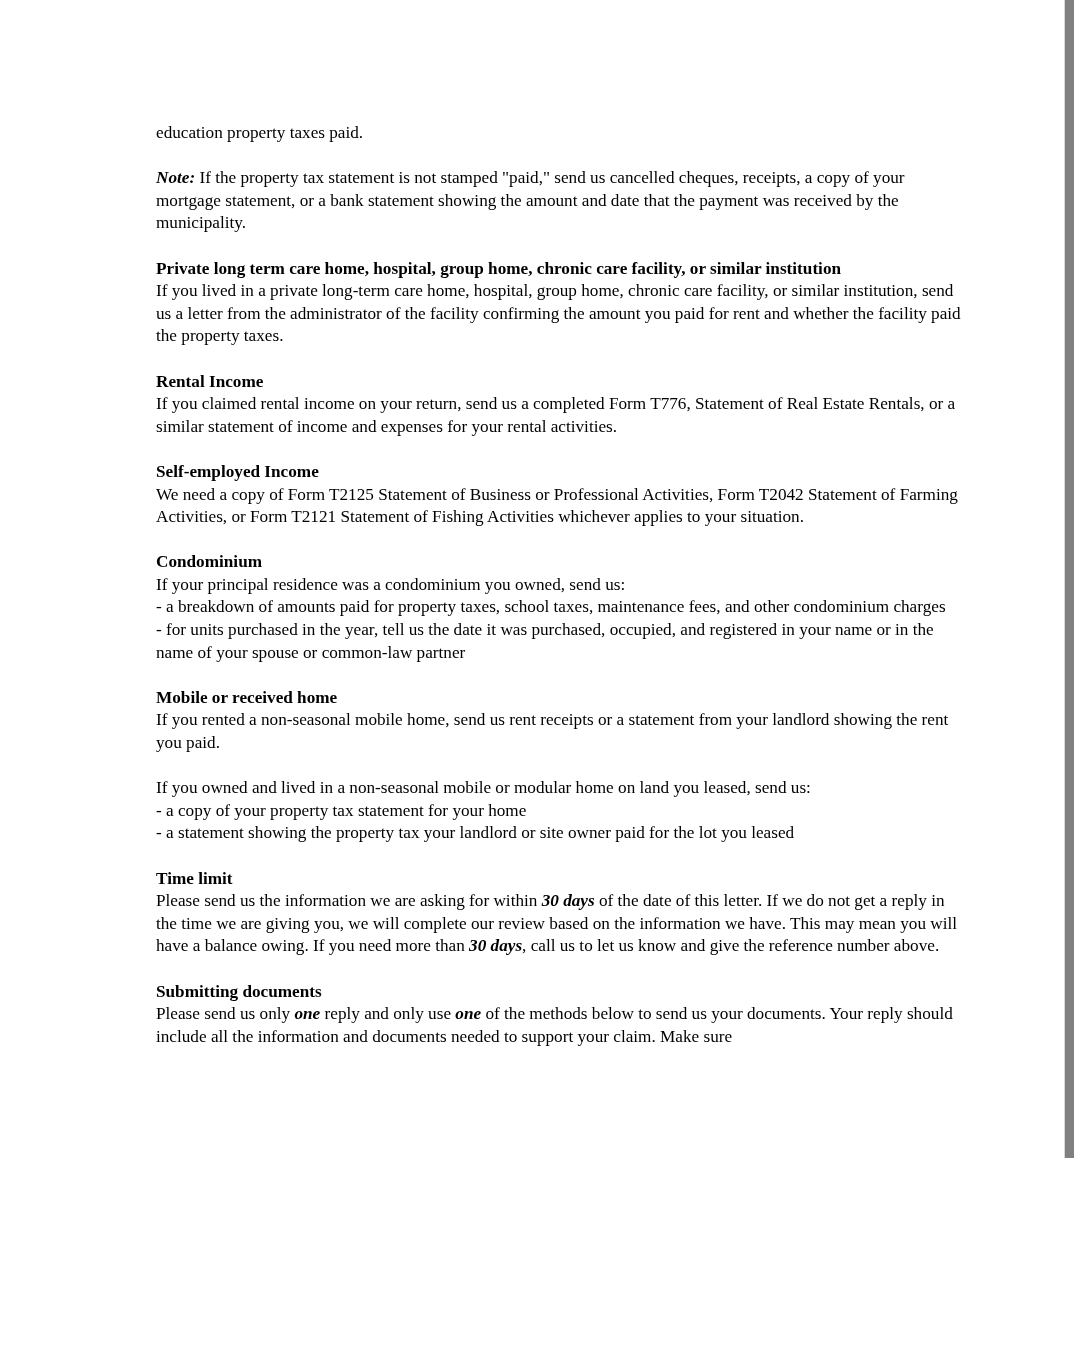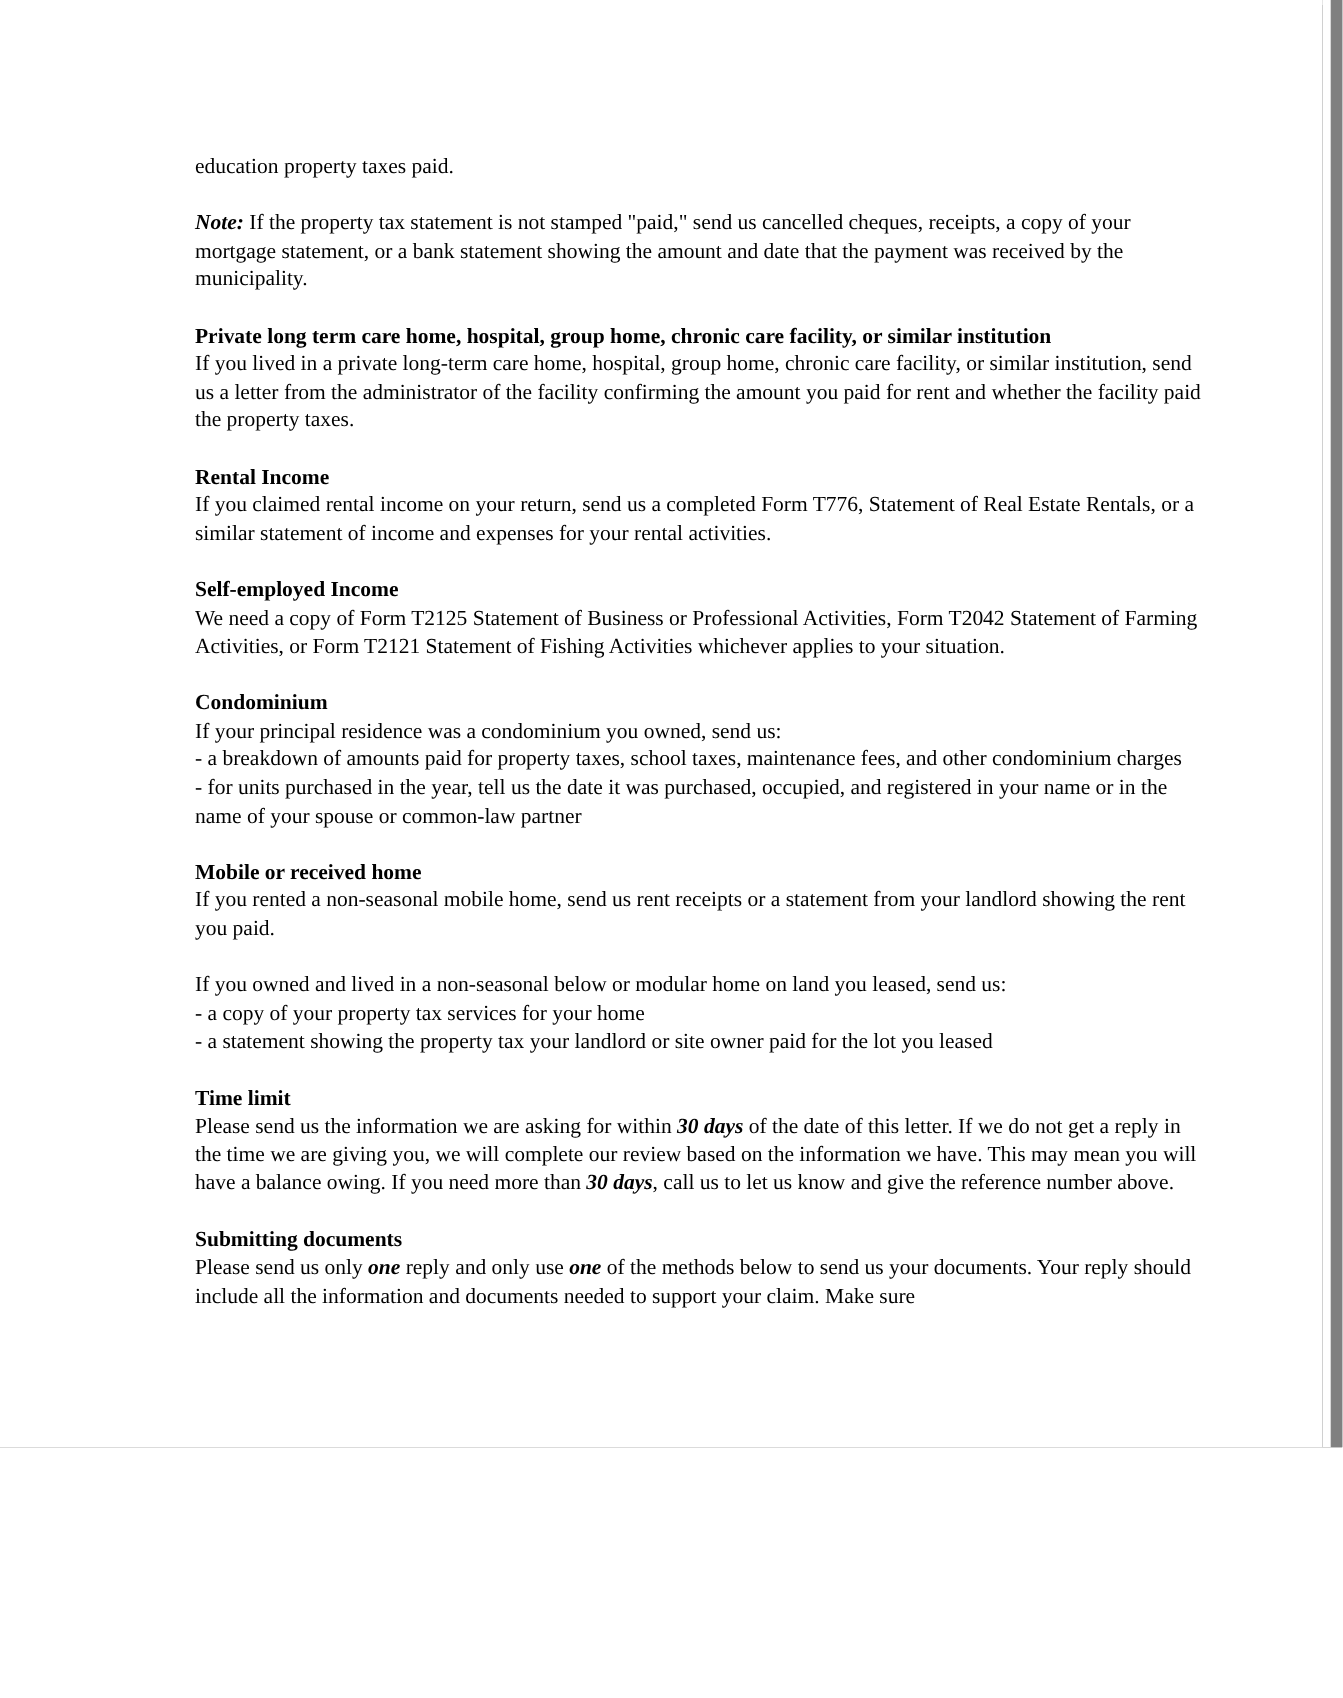--- a/index.html
+++ b/index.html
@@ -6,21 +6,21 @@
   html, body {
     margin: 0;
     padding: 0;
     background: #ffffff;
   }
 
   .viewport {
     position: relative;
     width: 1074px;
     height: 1158px;
-    background: #404040;
+    background: #a21caf;
     overflow: hidden;
   }
 
   
   .top-rule {
     position: absolute;
     top: 0;
     left: 0;
     width: 1058px;
     height: 4px;
@@ -145,22 +145,22 @@
         <p class="para">- a breakdown of amounts paid for property taxes, school taxes, maintenance fees, and other condominium charges</p>
         <p class="para">- for units purchased in the year, tell us the date it was purchased, occupied, and registered in your name or in the name of your spouse or common-law partner</p>
       </div>
 
       <div class="block">
         <p class="heading">Mobile or received home</p>
         <p class="para">If you rented a non-seasonal mobile home, send us rent receipts or a statement from your landlord showing the rent you paid.</p>
       </div>
 
       <div class="block">
-        <p class="para">If you owned and lived in a non-seasonal below or modular home on land you leased, send us:</p>
-        <p class="para">- a copy of your property tax services for your home</p>
+        <p class="para">If you owned and lived in a non-seasonal mobile or modular home on land you leased, send us:</p>
+        <p class="para">- a copy of your property tax statement for your home</p>
         <p class="para">- a statement showing the property tax your landlord or site owner paid for the lot you leased</p>
       </div>
 
       <div class="block">
         <p class="heading">Time limit</p>
         <p class="para"><span>Please send us the information we are asking for within </span><b>30 days</b><span> of the date of this letter. If we do not get a reply in the time we are giving you, we will complete our review based on the information we have. This may mean you will have a balance owing. If you need more than </span><b>30 days</b><span>, call us to let us know and give the reference number above.</span></p>
       </div>
 
       <div class="block tight">
         <p class="heading">Submitting documents</p>

